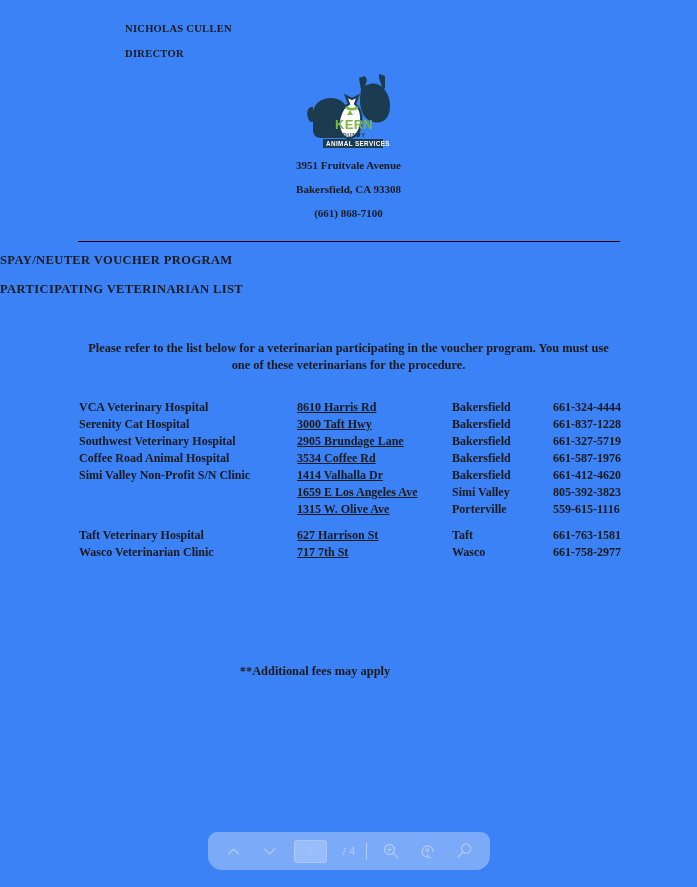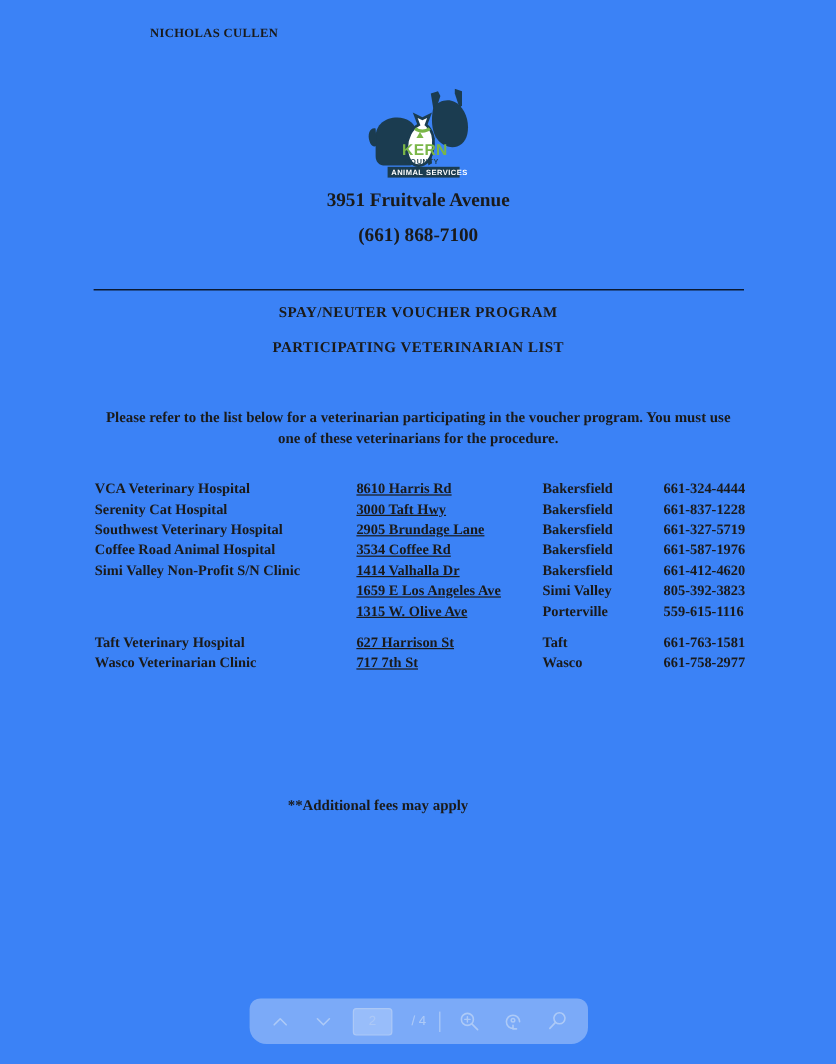--- a/index.html
+++ b/index.html
@@ -55,42 +55,41 @@
   
   .address-block {
     position: absolute;
     left: 0;
     top: 160px;
     width: 697px;
     text-align: center;
   }
   .address-block .addr-line {
     font-weight: bold;
-    font-size: 16px;
+    font-size: 11px;
     line-height: 1;
     margin-bottom: 13px;
   }
 
   
   .divider {
     position: absolute;
     left: 78px;
     top: 241px;
     width: 542px;
     height: 0;
     border-top: 1.4px solid #000000;
   }
 
   
   .doc-titles {
     position: absolute;
     left: 0;
     top: 254px;
     width: 697px;
-    text-align: center;
   }
   .doc-titles .title-line {
     font-weight: bold;
     font-size: 12.5px;
     letter-spacing: 0.4px;
     line-height: 1;
     margin-bottom: 16px;
   }
 
   
@@ -192,20 +191,21 @@
     flex: none;
   }
 </style>
 </head>
 <body>
 
 <div id="page-sheet">
 
   <div class="letterhead">
     <div class="line">NICHOLAS CULLEN</div>
+    <div class="line">DIRECTOR</div>
   </div>
 
   <div class="logo-wrap">
     <svg width="90" height="78" viewBox="0 0 90 78" xmlns="http://www.w3.org/2000/svg">
 
       <path d="M8 40 C8 30 16 24 26 24 C34 24 40 28 42 35 L44 56 C44 62 40 64 35 64 L16 64 C11 64 8 61 8 56 Z" fill="#1b3c50"></path>
       <path d="M8 33 C3 32 1 38 3 44 C4 48 7 49 9 47 Z" fill="#1b3c50"></path>
 
       <path d="M62 6 L58 18 L56 16 L54 4 L60 2 Z" fill="#1b3c50"></path>
       <path d="M74 4 L78 16 L80 14 L80 2 L74 0 Z" fill="#1b3c50"></path>
@@ -221,20 +221,21 @@
 
       <text x="32" y="63" font-family="Liberation Sans, sans-serif" font-size="6" font-weight="bold" fill="#1b3c50" letter-spacing="0.6">COUNTY</text>
 
       <rect x="18" y="65" width="60" height="9" fill="#1b3c50"></rect>
       <text x="21" y="72" font-family="Liberation Sans, sans-serif" font-size="6.3" font-weight="bold" fill="#ffffff" letter-spacing="0.4">ANIMAL SERVICES</text>
     </svg>
   </div>
 
   <div class="address-block">
     <div class="addr-line">3951 Fruitvale Avenue</div>
+    <div class="addr-line">Bakersfield, CA 93308</div>
     <div class="addr-line">(661) 868-7100</div>
   </div>
 
   <div class="divider"></div>
 
   <div class="doc-titles">
     <div class="title-line">SPAY/NEUTER VOUCHER PROGRAM</div>
     <div class="title-line">PARTICIPATING VETERINARIAN LIST</div>
   </div>
 

